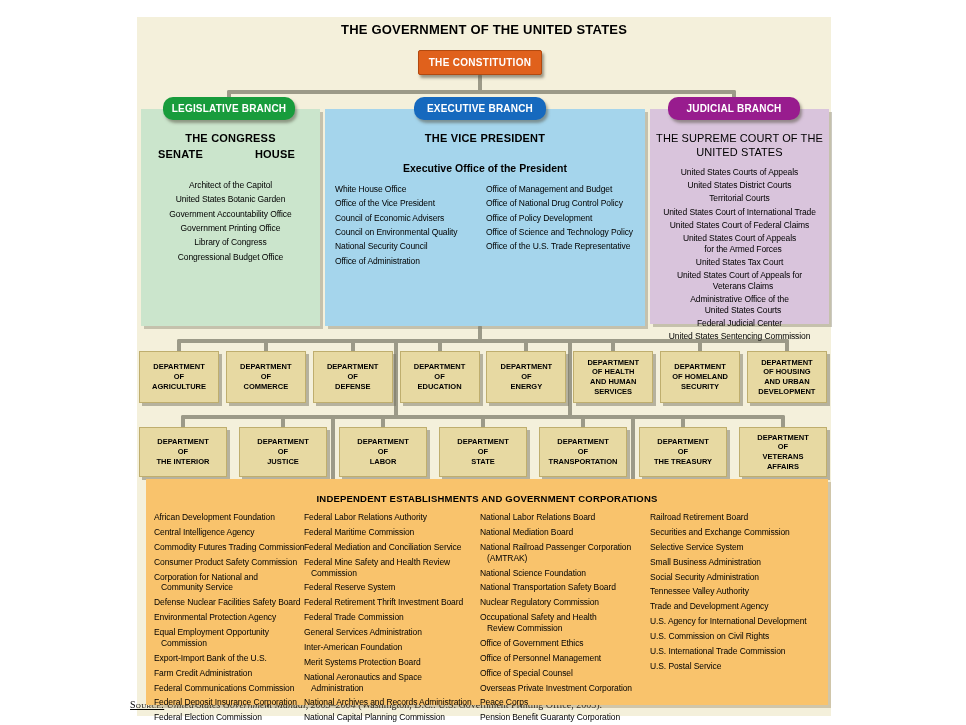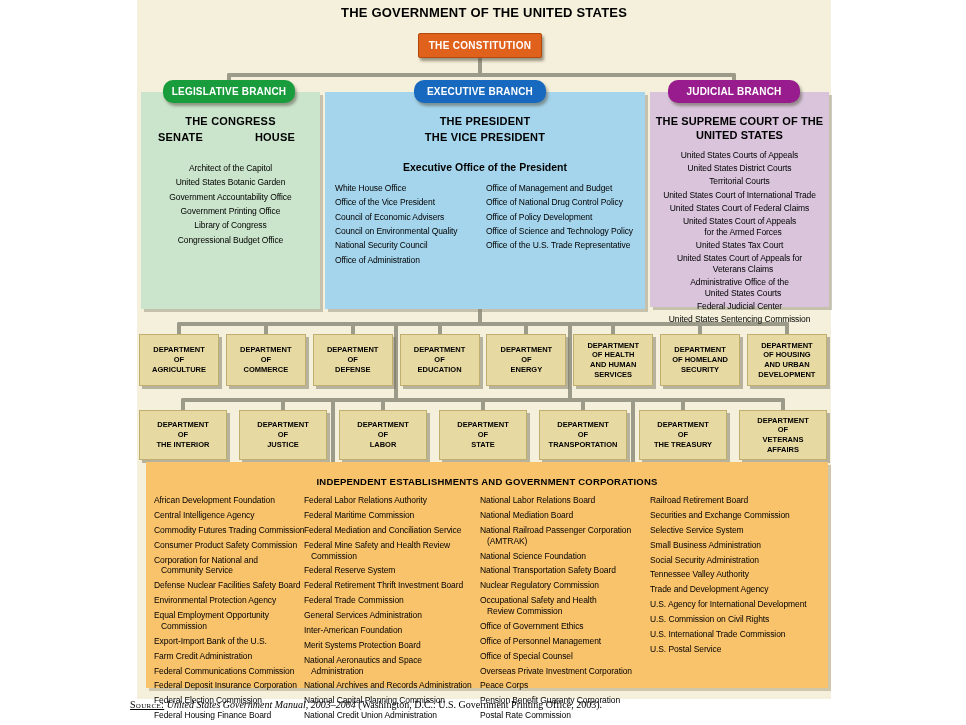--- a/index.html
+++ b/index.html
@@ -1,19 +1,19 @@
 <!DOCTYPE html>
 <html style="--cream: #F4F0DB; --const-orange: #E0611C; --green: #189C3C; --green-light: #CBE5CC; --blue: #1669BE; --blue-light: #A5D5EC; --purple: #981C8E; --purple-light: #D9C4DC; --tan: #E7D9A2; --panel-orange: #F9C36C; --line: #9C9A88;"><head>
 <meta charset="utf-8">
 <style>
   * { box-sizing: border-box; margin: 0; padding: 0; }
   html,body { background:#fff; }
   .page { position:relative; width:966px; height:725px; background:#fff;
           font-family:"Liberation Sans", sans-serif; color:#000; overflow:hidden; }
-  .board { position:absolute; left:137px; top:0; width:694px; height:699px; background:var(--cream); }
+  .board { position:absolute; left:137px; top:17px; width:694px; height:699px; background:var(--cream); }
 
   .chart-title { position:absolute; left:0; top:5px; width:100%; text-align:center;
                  font-weight:bold; font-size:13px; letter-spacing:.2px; }
 
   .cline { position:absolute; background:var(--line); border-radius:2px; }
 
   .constitution { position:absolute; left:281px; top:33px; width:124px; height:25px;
                   background:var(--const-orange); border:1px solid #b2490f; border-radius:2px;
                   color:#fff; font-weight:bold; font-size:10px; letter-spacing:.3px;
                   display:flex; align-items:center; justify-content:center;
@@ -43,21 +43,21 @@
 
   .pres { margin-top:22px; text-align:center; font-weight:bold; font-size:11px; line-height:1.45; letter-spacing:.2px; }
   .eop-title { margin-top:15px; text-align:center; font-weight:bold; font-size:10.5px; }
   .eop-cols { display:flex; margin-top:10px; padding-left:10px; }
   .eop-cols .col-left  { width:148px; }
   .eop-cols .col-right { flex:1; padding-left:3px; }
   .list.hang .li div { white-space:nowrap; }
   .list.hang .li { margin-bottom:4px; }
   .li .cont { padding-left:7px; }
 
-  .supreme { margin-top:22px; text-align:center; font-weight:bold; font-size:11px;
+  .supreme { margin-top:22px; text-align:center; font-weight:normal; font-size:11px;
              line-height:1.3; white-space:pre-line; letter-spacing:.1px; }
   .jlist { margin-top:7px; }
   .jlist .li { margin-bottom:3px; }
 
   .dept-row { position:absolute; left:2px; width:688px; display:flex; justify-content:space-between; z-index:2; }
   .dept-row.row1 { top:334px; }
   .dept-row.row2 { top:410px; }
   .dept { background:var(--tan); border:1px solid #bfae6e;
           box-shadow:3px 3px 0 rgba(120,116,98,.5);
           display:flex; flex-direction:column; align-items:center; justify-content:center;
@@ -150,21 +150,20 @@
             <div>Library of Congress</div>
           </div>
           <div class="li">
             <div>Congressional Budget Office</div>
           </div>
         </div>
     </div>
 
     <div class="panel exec">
       <div class="pres">
-        <div>THE PRESIDENT</div>
         <div>THE VICE PRESIDENT</div>
       </div>
       <div class="eop-title">Executive Office of the President</div>
       <div class="eop-cols">
         <div class="list hang col-left">
             <div class="li">
               <div>White House Office</div>
             </div>
             <div class="li">
               <div>Office of the Vice President</div>

